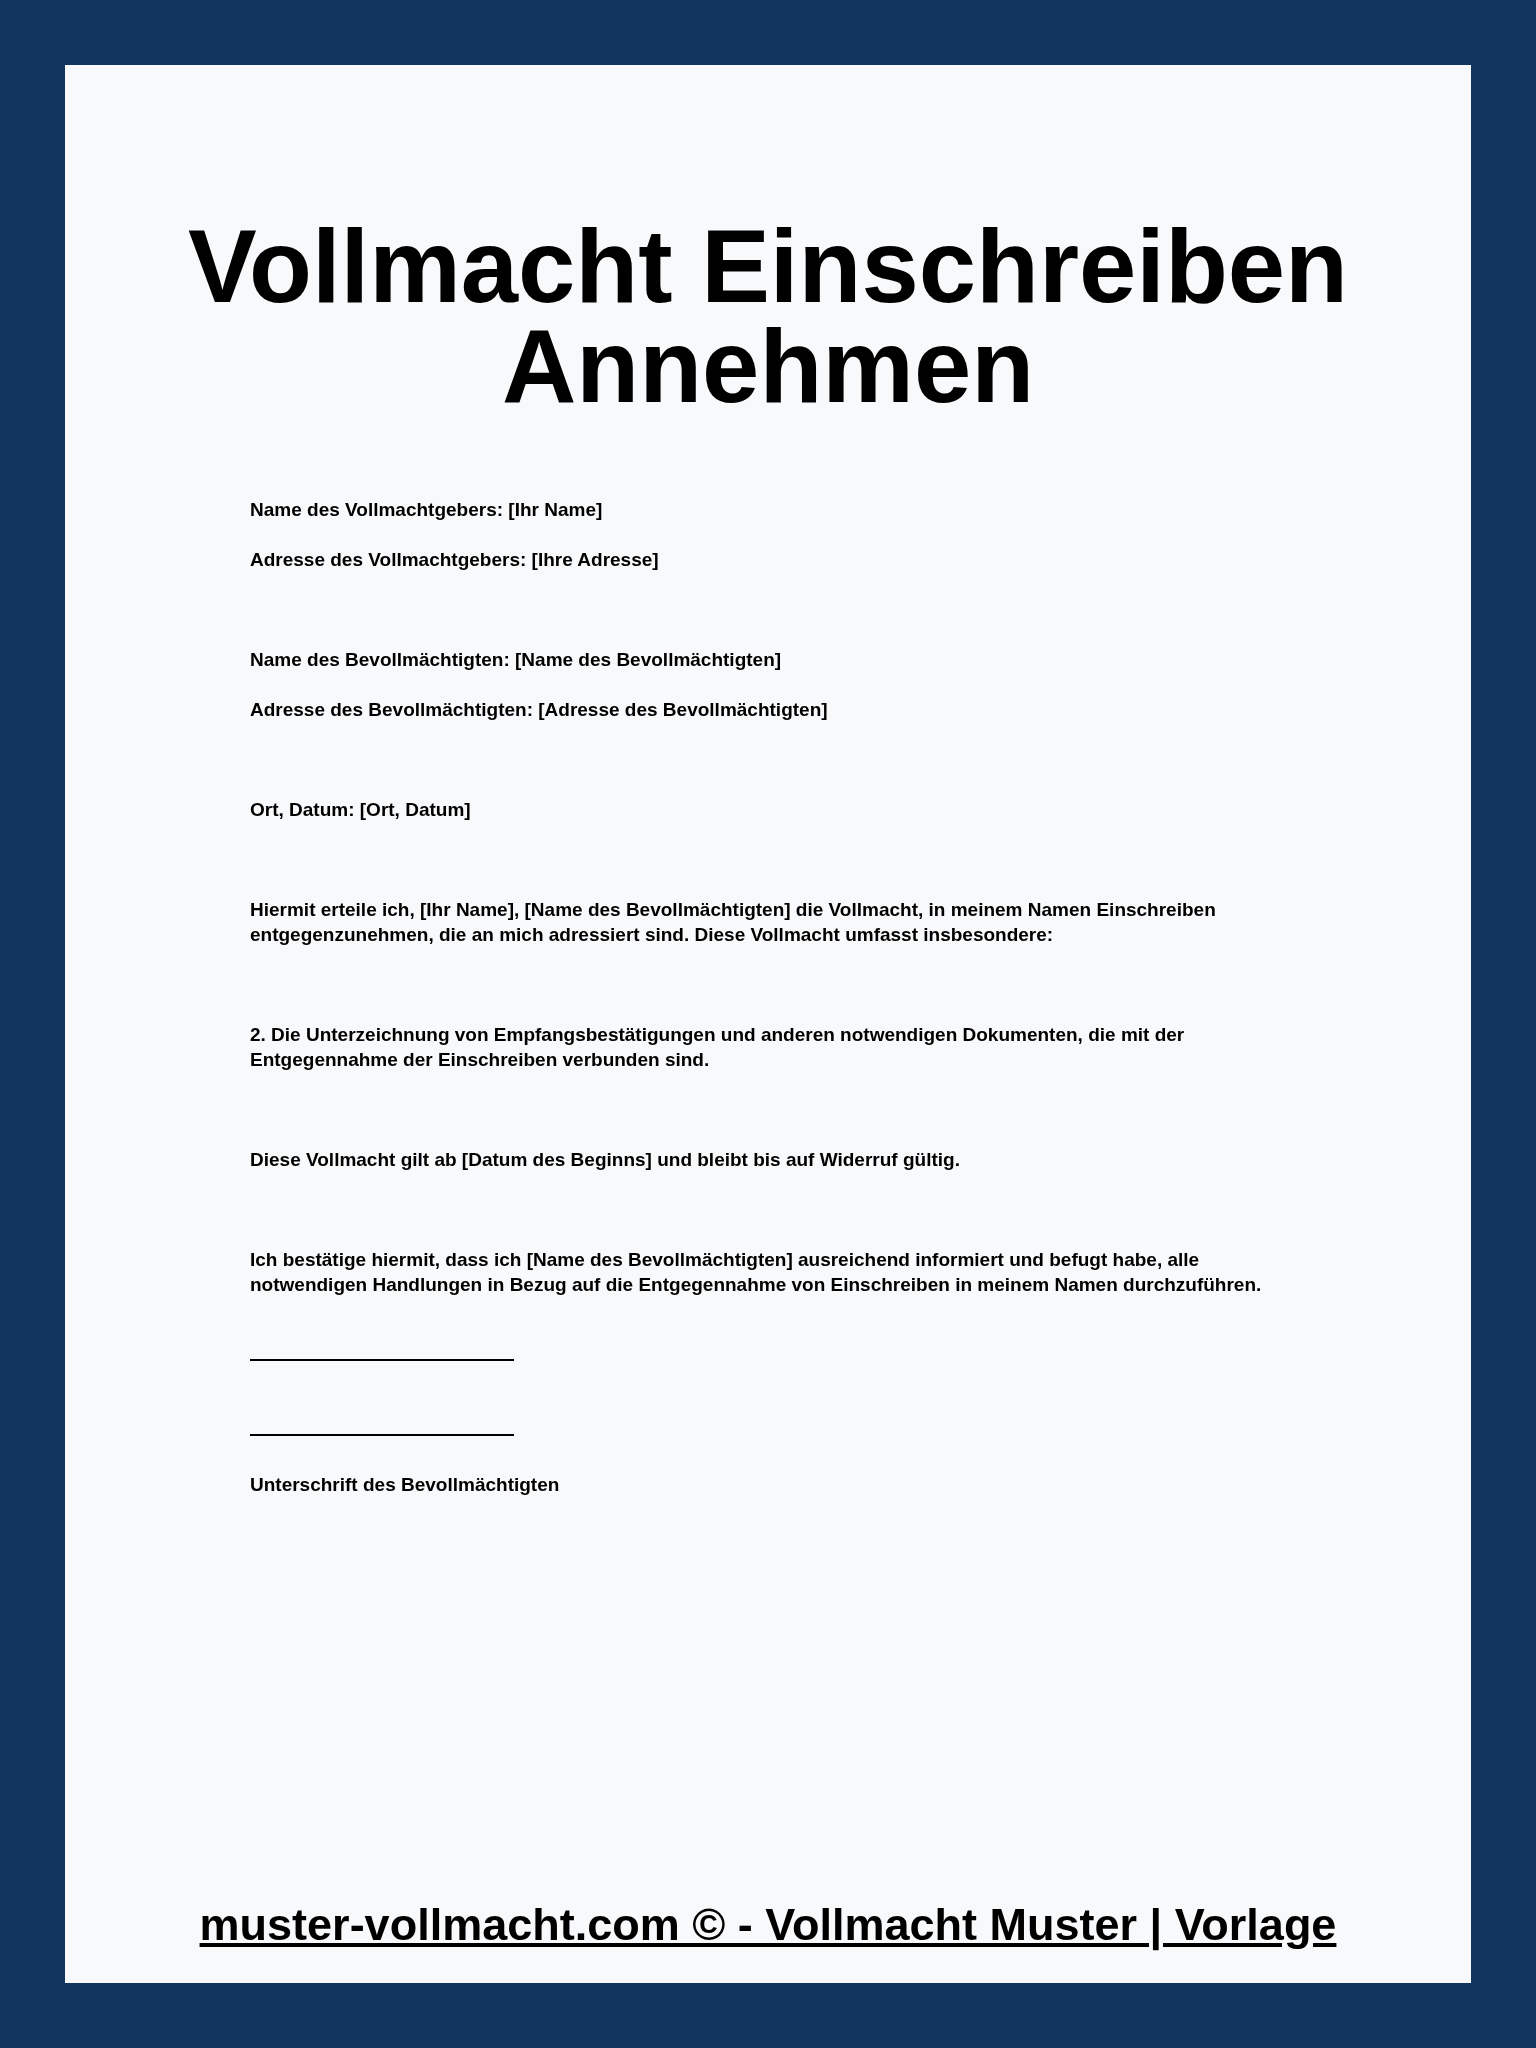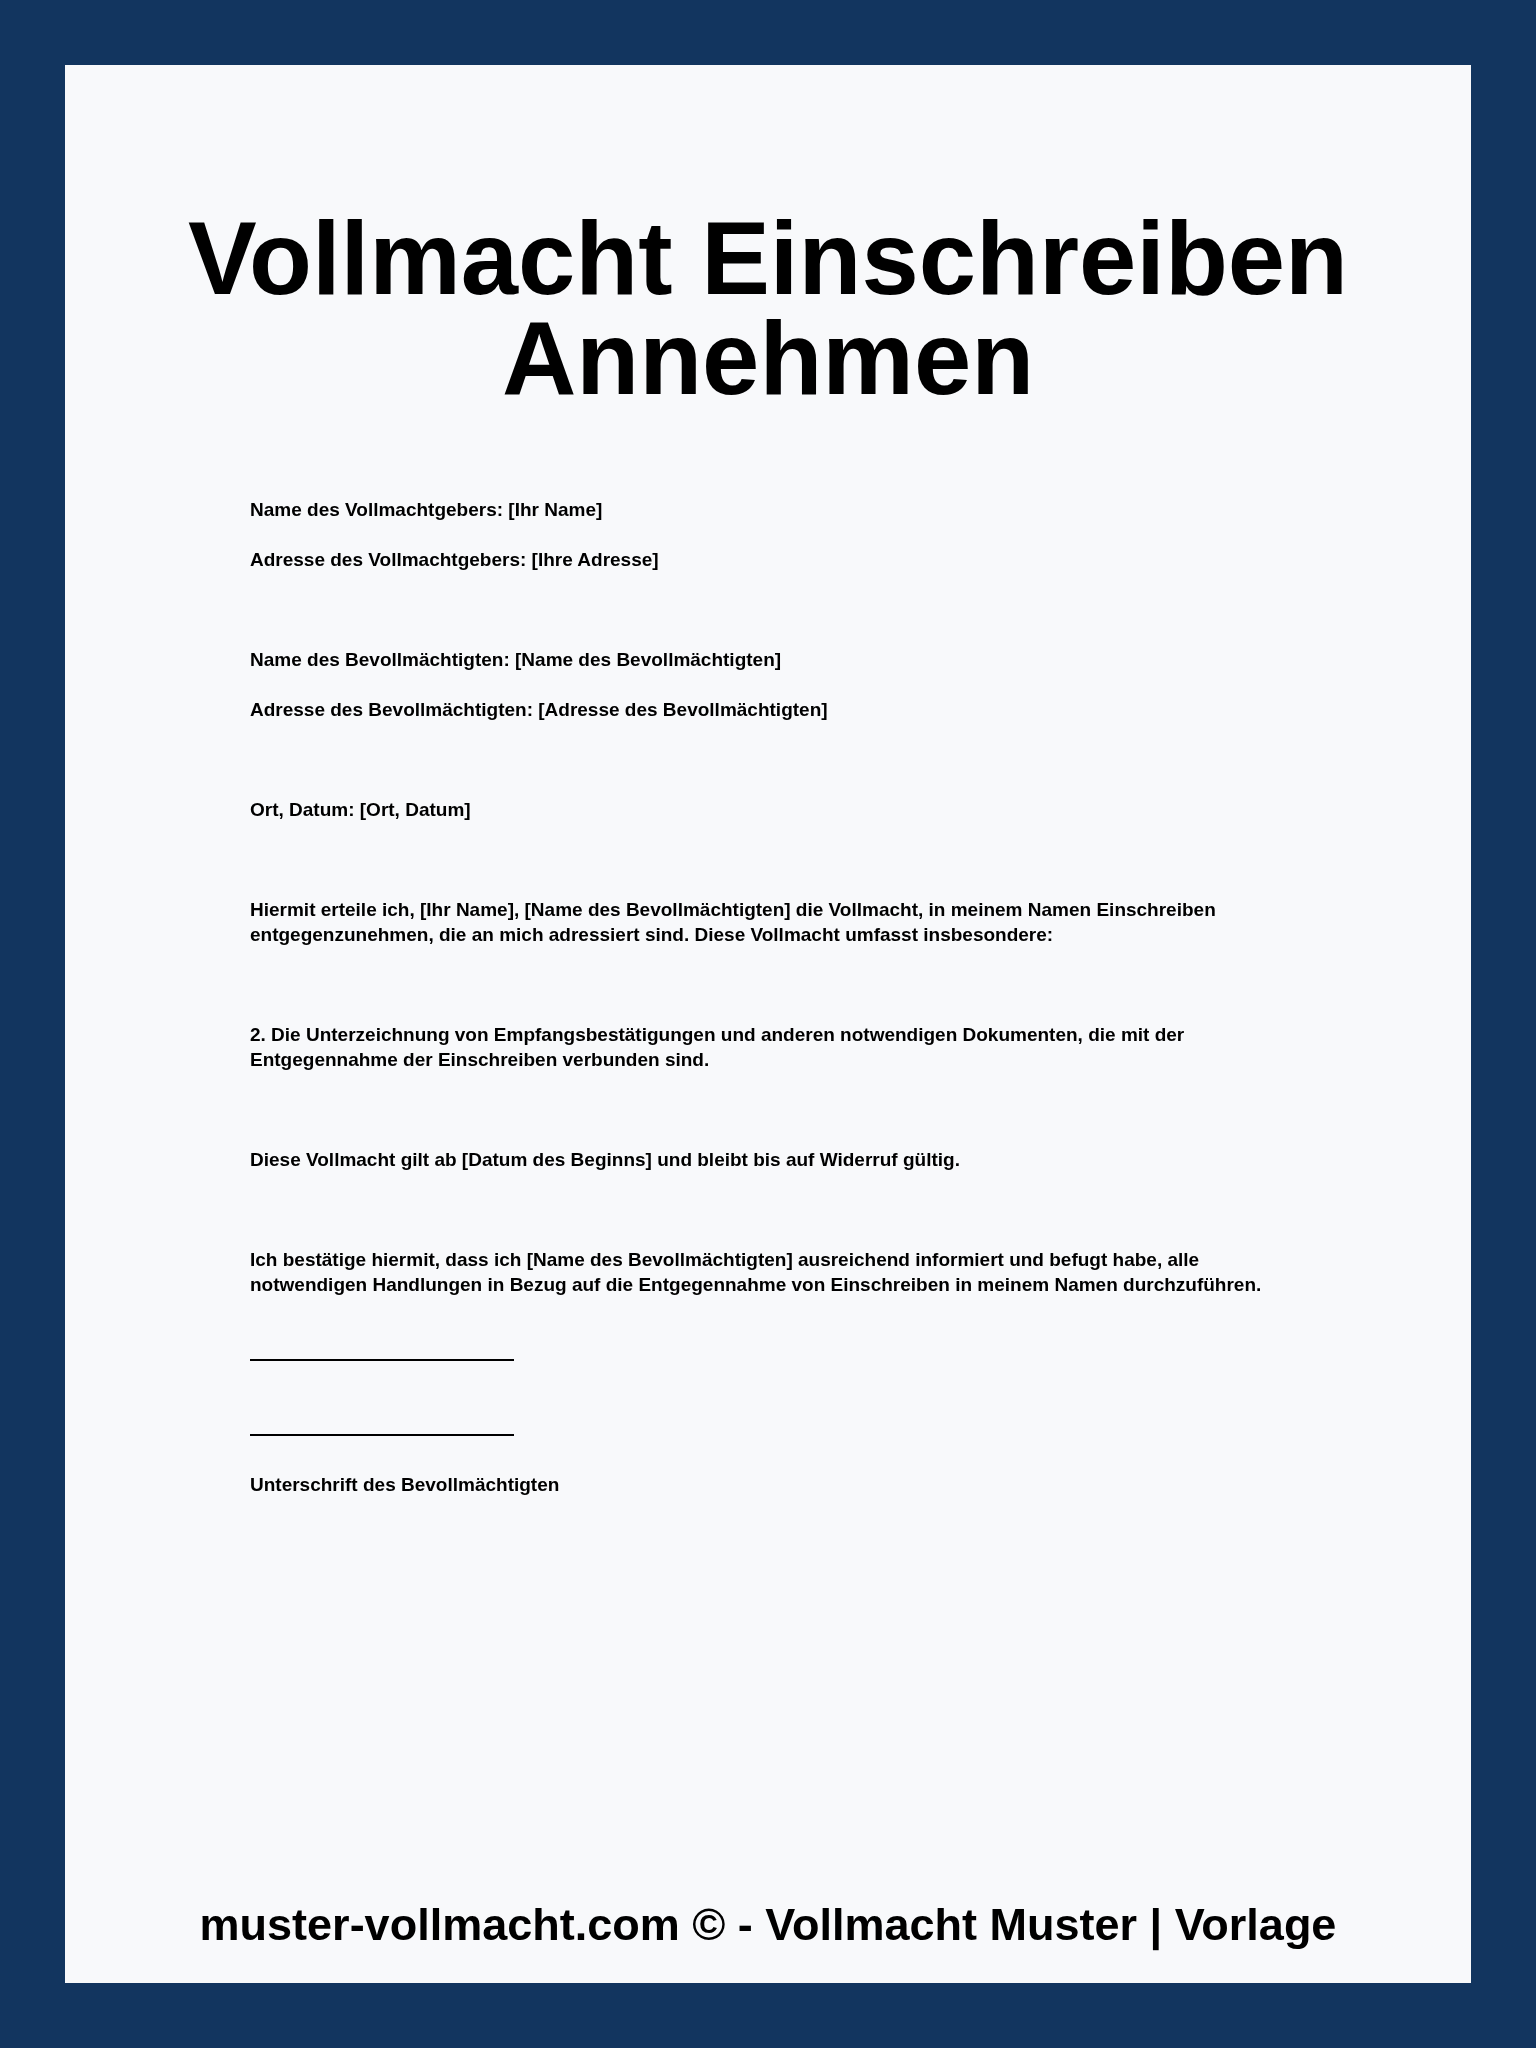--- a/index.html
+++ b/index.html
@@ -20,21 +20,21 @@
       top: 65px;
       width: 1406px;
       height: 1918px;
       background: #f8f9fb;
     }
     .title {
       position: absolute;
       left: 0;
       right: 0;
       top: 140px;
-      margin: 4px;
+      margin: 12px;
       text-align: center;
       font-family: "Liberation Sans", sans-serif;
       font-weight: bold;
       font-size: 103px;
       line-height: 100px;
       color: #000;
       letter-spacing: 0px;
     }
     .title span { display: block; }
     .body {
@@ -65,20 +65,21 @@
       left: 0;
       right: 0;
       top: 1832px;
       text-align: center;
       font-family: "Liberation Sans", sans-serif;
       font-weight: bold;
       font-size: 45px;
       line-height: 56px;
       color: #000;
       white-space: nowrap;
+      text-decoration: underline;
     }
   </style>
 </head>
 <body>
 
 <div class="page">
   <h1 class="title">
     <span>Vollmacht Einschreiben</span>
     <span>Annehmen</span>
   </h1>

